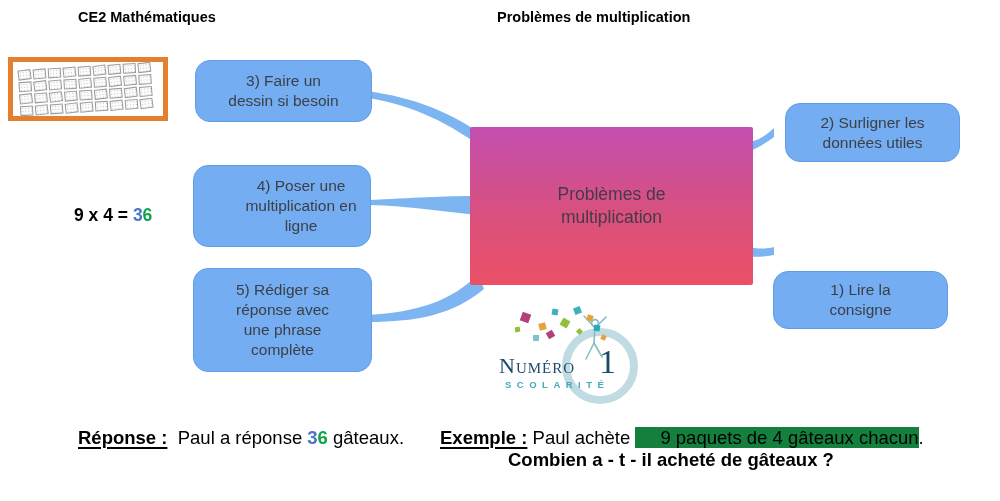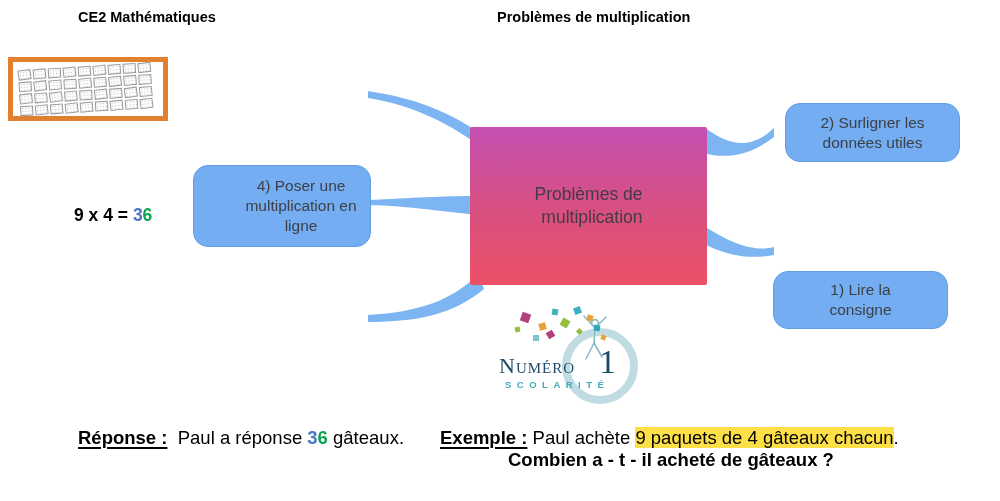--- a/index.html
+++ b/index.html
@@ -37,23 +37,23 @@
     display:flex;align-items:center;justify-content:center;text-align:center;
     color:#3c4046;font-size:15.5px;line-height:1.28;white-space:pre-line;box-sizing:border-box;
     padding:4px 8px;
   }
   .node-3{left:195px;top:60px;width:177px;height:62px;}
   .node-4{left:193px;top:165px;width:178px;height:82px;padding-left:46px;}
   .node-5{left:193px;top:268px;width:179px;height:104px;}
   .node-2{left:773px;top:103px;width:175px;height:59px;margin-left:12px;}
   .node-1{left:773px;top:223px;width:175px;height:58px;margin-top:48px;}
   .node-center{
-    position:absolute;left:470px;top:127px;width:237px;height:158px;z-index:2;
+    position:absolute;left:470px;top:127px;width:283px;height:158px;z-index:2;
     background:linear-gradient(180deg,#c34fb0 0%,#d9507f 55%,#ec5066 100%);
-    display:flex;align-items:center;justify-content:center;text-align:right;
+    display:flex;align-items:center;justify-content:center;text-align:center;
     color:#453a46;font-size:17.5px;line-height:1.3;white-space:pre-line;border-radius:2px;
   }
 
   
   .logo{position:absolute;left:495px;top:303px;width:150px;height:102px;z-index:2;}
   .logo-ring{position:absolute;left:67px;top:25px;width:76px;height:76px;border:8px solid rgba(150,195,207,0.6);border-radius:50%;box-sizing:border-box;}
   .logo-figure{position:absolute;left:80px;top:8px;}
   .logo-word{
     position:absolute;left:4px;top:50px;font-family:"Liberation Serif","DejaVu Serif",serif;
     font-variant:small-caps;font-size:22px;letter-spacing:1px;color:#1d4a68;white-space:pre;
@@ -67,21 +67,21 @@
     letter-spacing:5.5px;color:#42aab9;white-space:pre;
   }
   .confetti{position:absolute;z-index:3;}
 
   
   .bottom-line{position:absolute;font-size:18.5px;color:#000;white-space:pre;z-index:2;}
   .answer-line{left:78px;top:427px;}
   .example-line{left:440px;top:427px;}
   .question-line{left:508px;top:449px;font-weight:bold;}
   .lbl{font-weight:bold;text-decoration:underline;text-decoration-thickness:2px;text-underline-offset:3px;}
-  .hl{background:#fde047;}
+  .hl{background:#15803d;padding-left:25px;}
   .num-bold{font-weight:bold;}
 </style>
 </head>
 <body>
 
 <div class="stage">
 
   <svg class="connectors" width="1000" height="501" viewBox="0 0 1000 501">
     <path d="M368 91 C414 98 448 111 481 134 L486 150 C450 124 414 105 368 98 Z" fill="#7db4f2"></path>
     <path d="M368 200 C412 198 442 196 480 196 L480 215 C442 212 412 206 368 205 Z" fill="#7db4f2"></path>
@@ -129,23 +129,29 @@
         <div class="array-cell" style="transform: rotate(-2deg);"></div>
         <div class="array-cell" style="transform: rotate(0deg);"></div>
         <div class="array-cell" style="transform: rotate(-3deg);"></div>
         <div class="array-cell" style="transform: rotate(-1deg);"></div>
         <div class="array-cell" style="transform: rotate(-4deg);"></div>
       </div>
   </div>
 
   <div class="equation"><span>9 x 4 = </span><span class="digit-blue">3</span><span class="digit-green">6</span></div>
 
+  <div class="node node-3">3) Faire un
+dessin si besoin</div>
   <div class="node node-4">4) Poser une
 multiplication en
 ligne</div>
+  <div class="node node-5">5) Rédiger sa
+réponse avec
+une phrase
+complète</div>
   <div class="node node-2">2) Surligner les
 données utiles</div>
   <div class="node node-1">1) Lire la
 consigne</div>
   <div class="node-center">Problèmes de
 multiplication</div>
 
   <div class="logo">
     <div class="logo-ring"></div>
     <svg class="logo-figure" width="40" height="52" viewBox="0 0 40 52">

